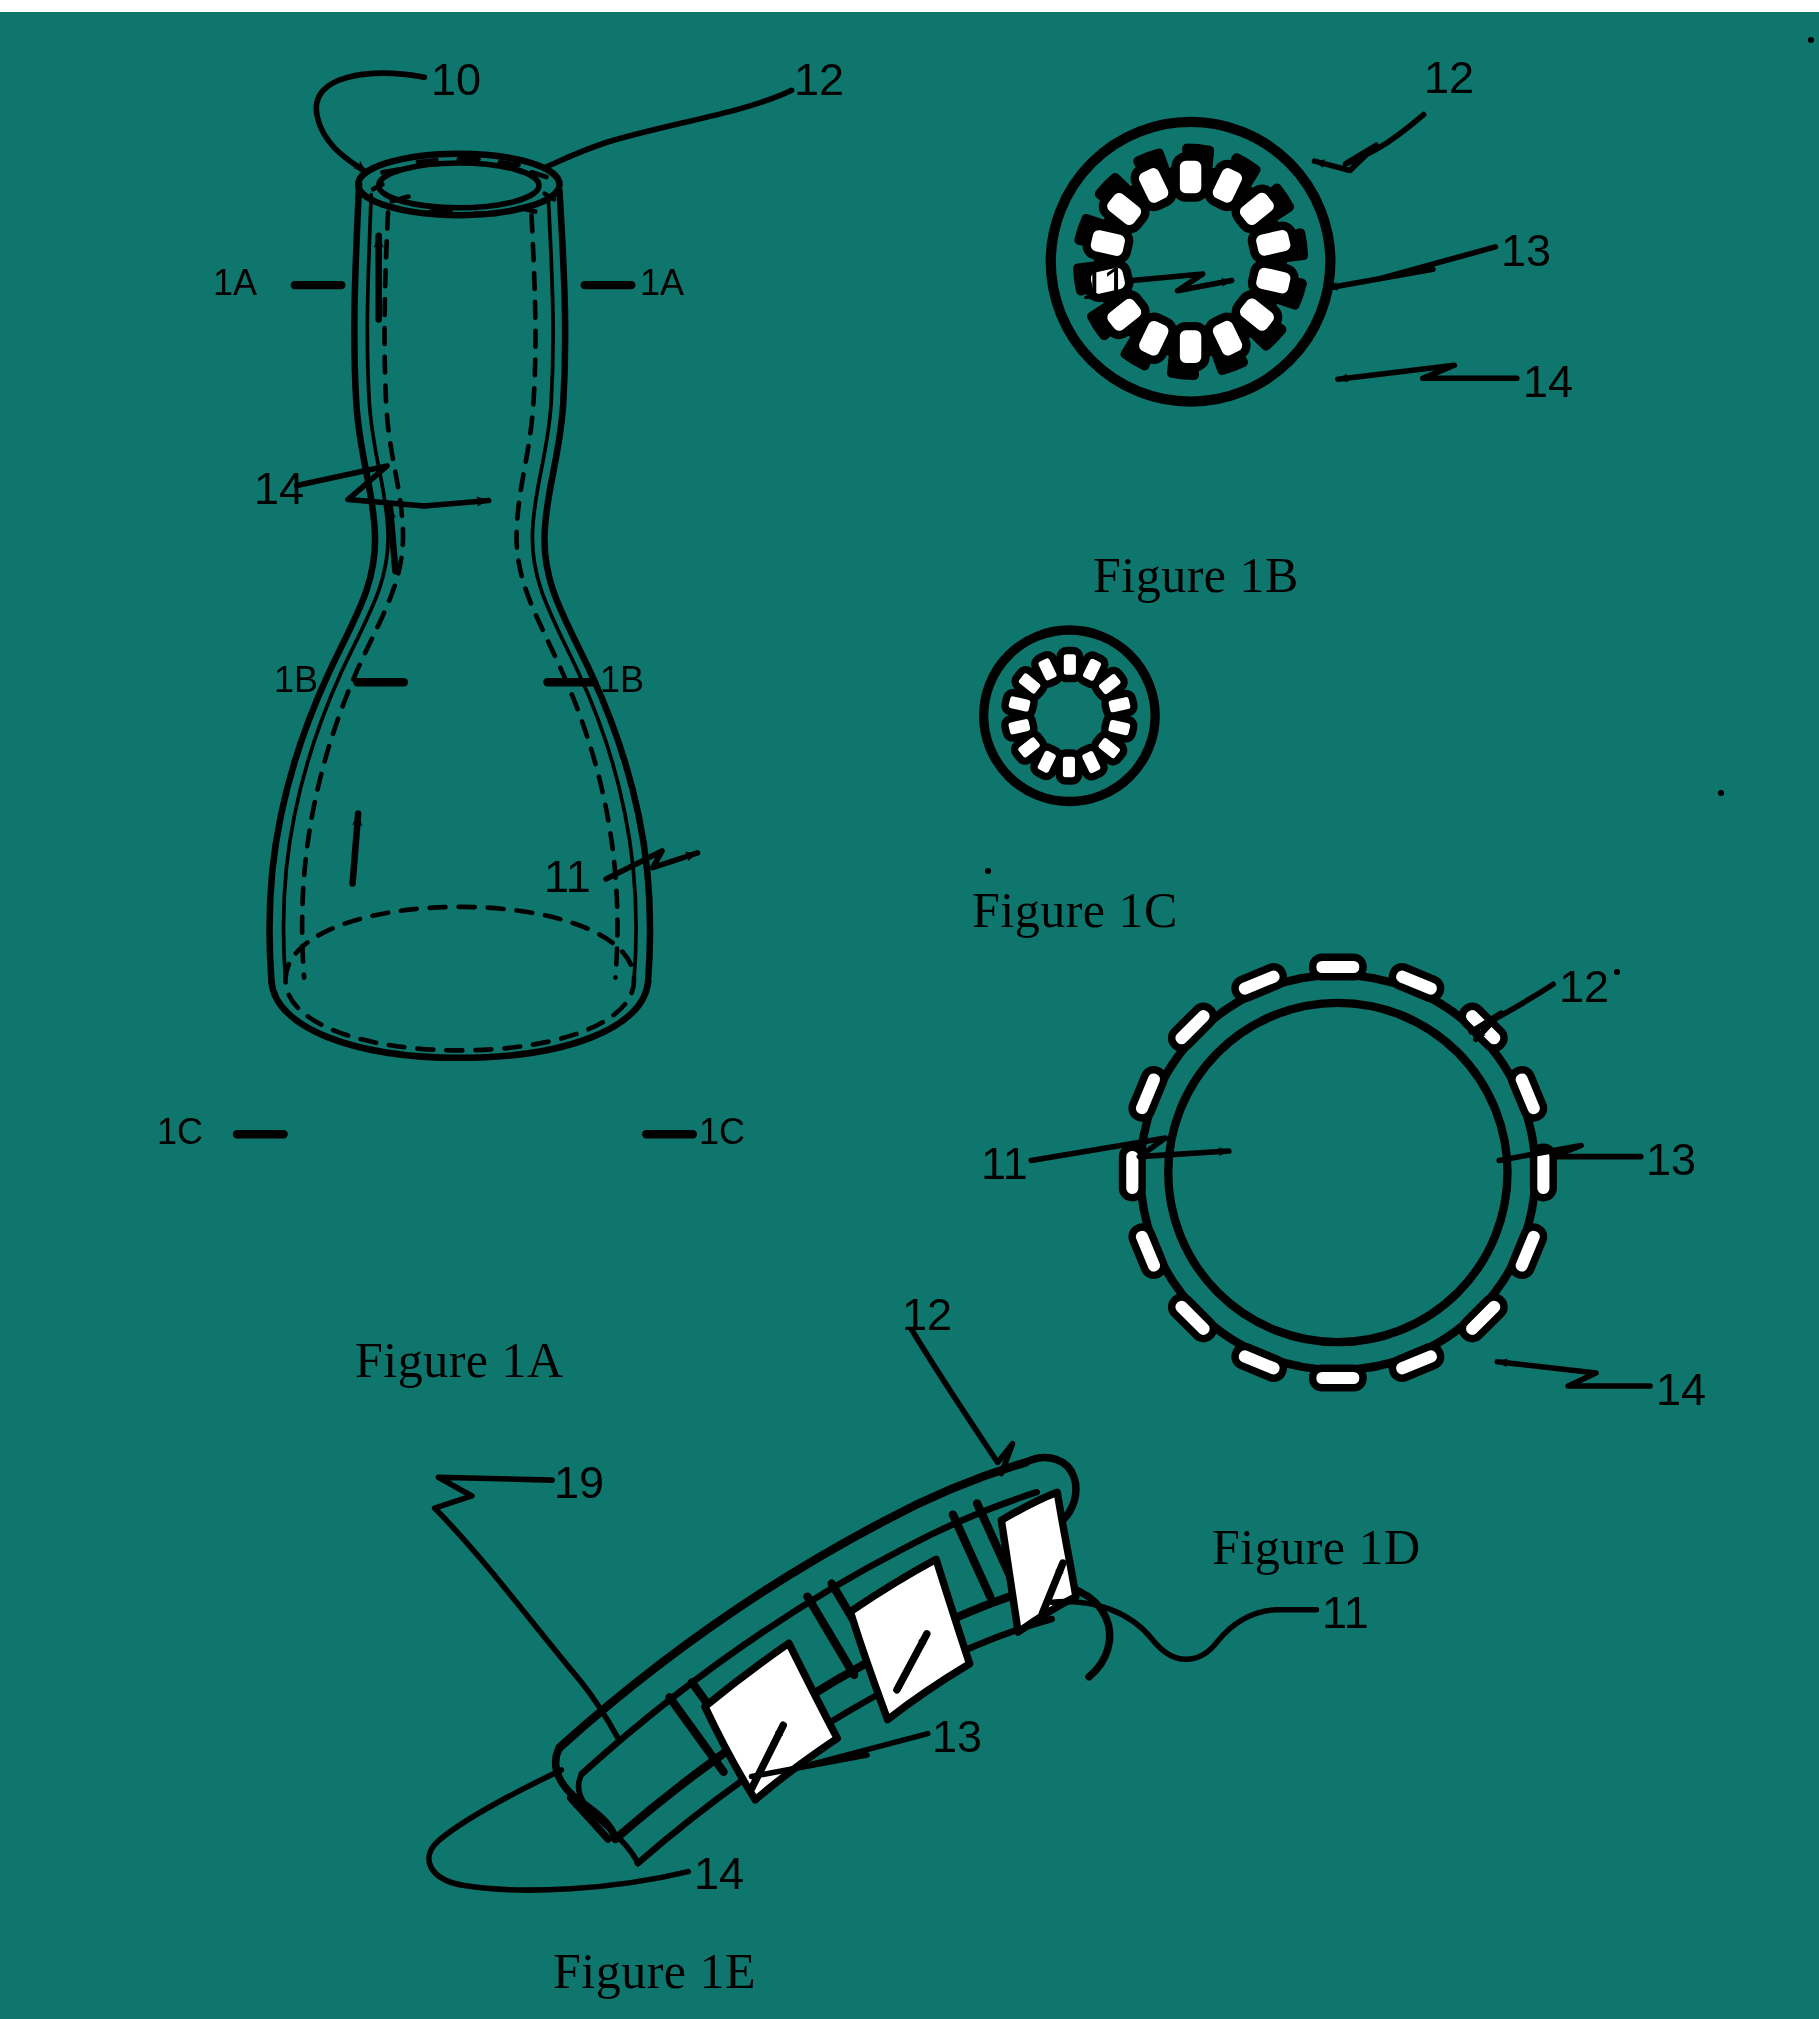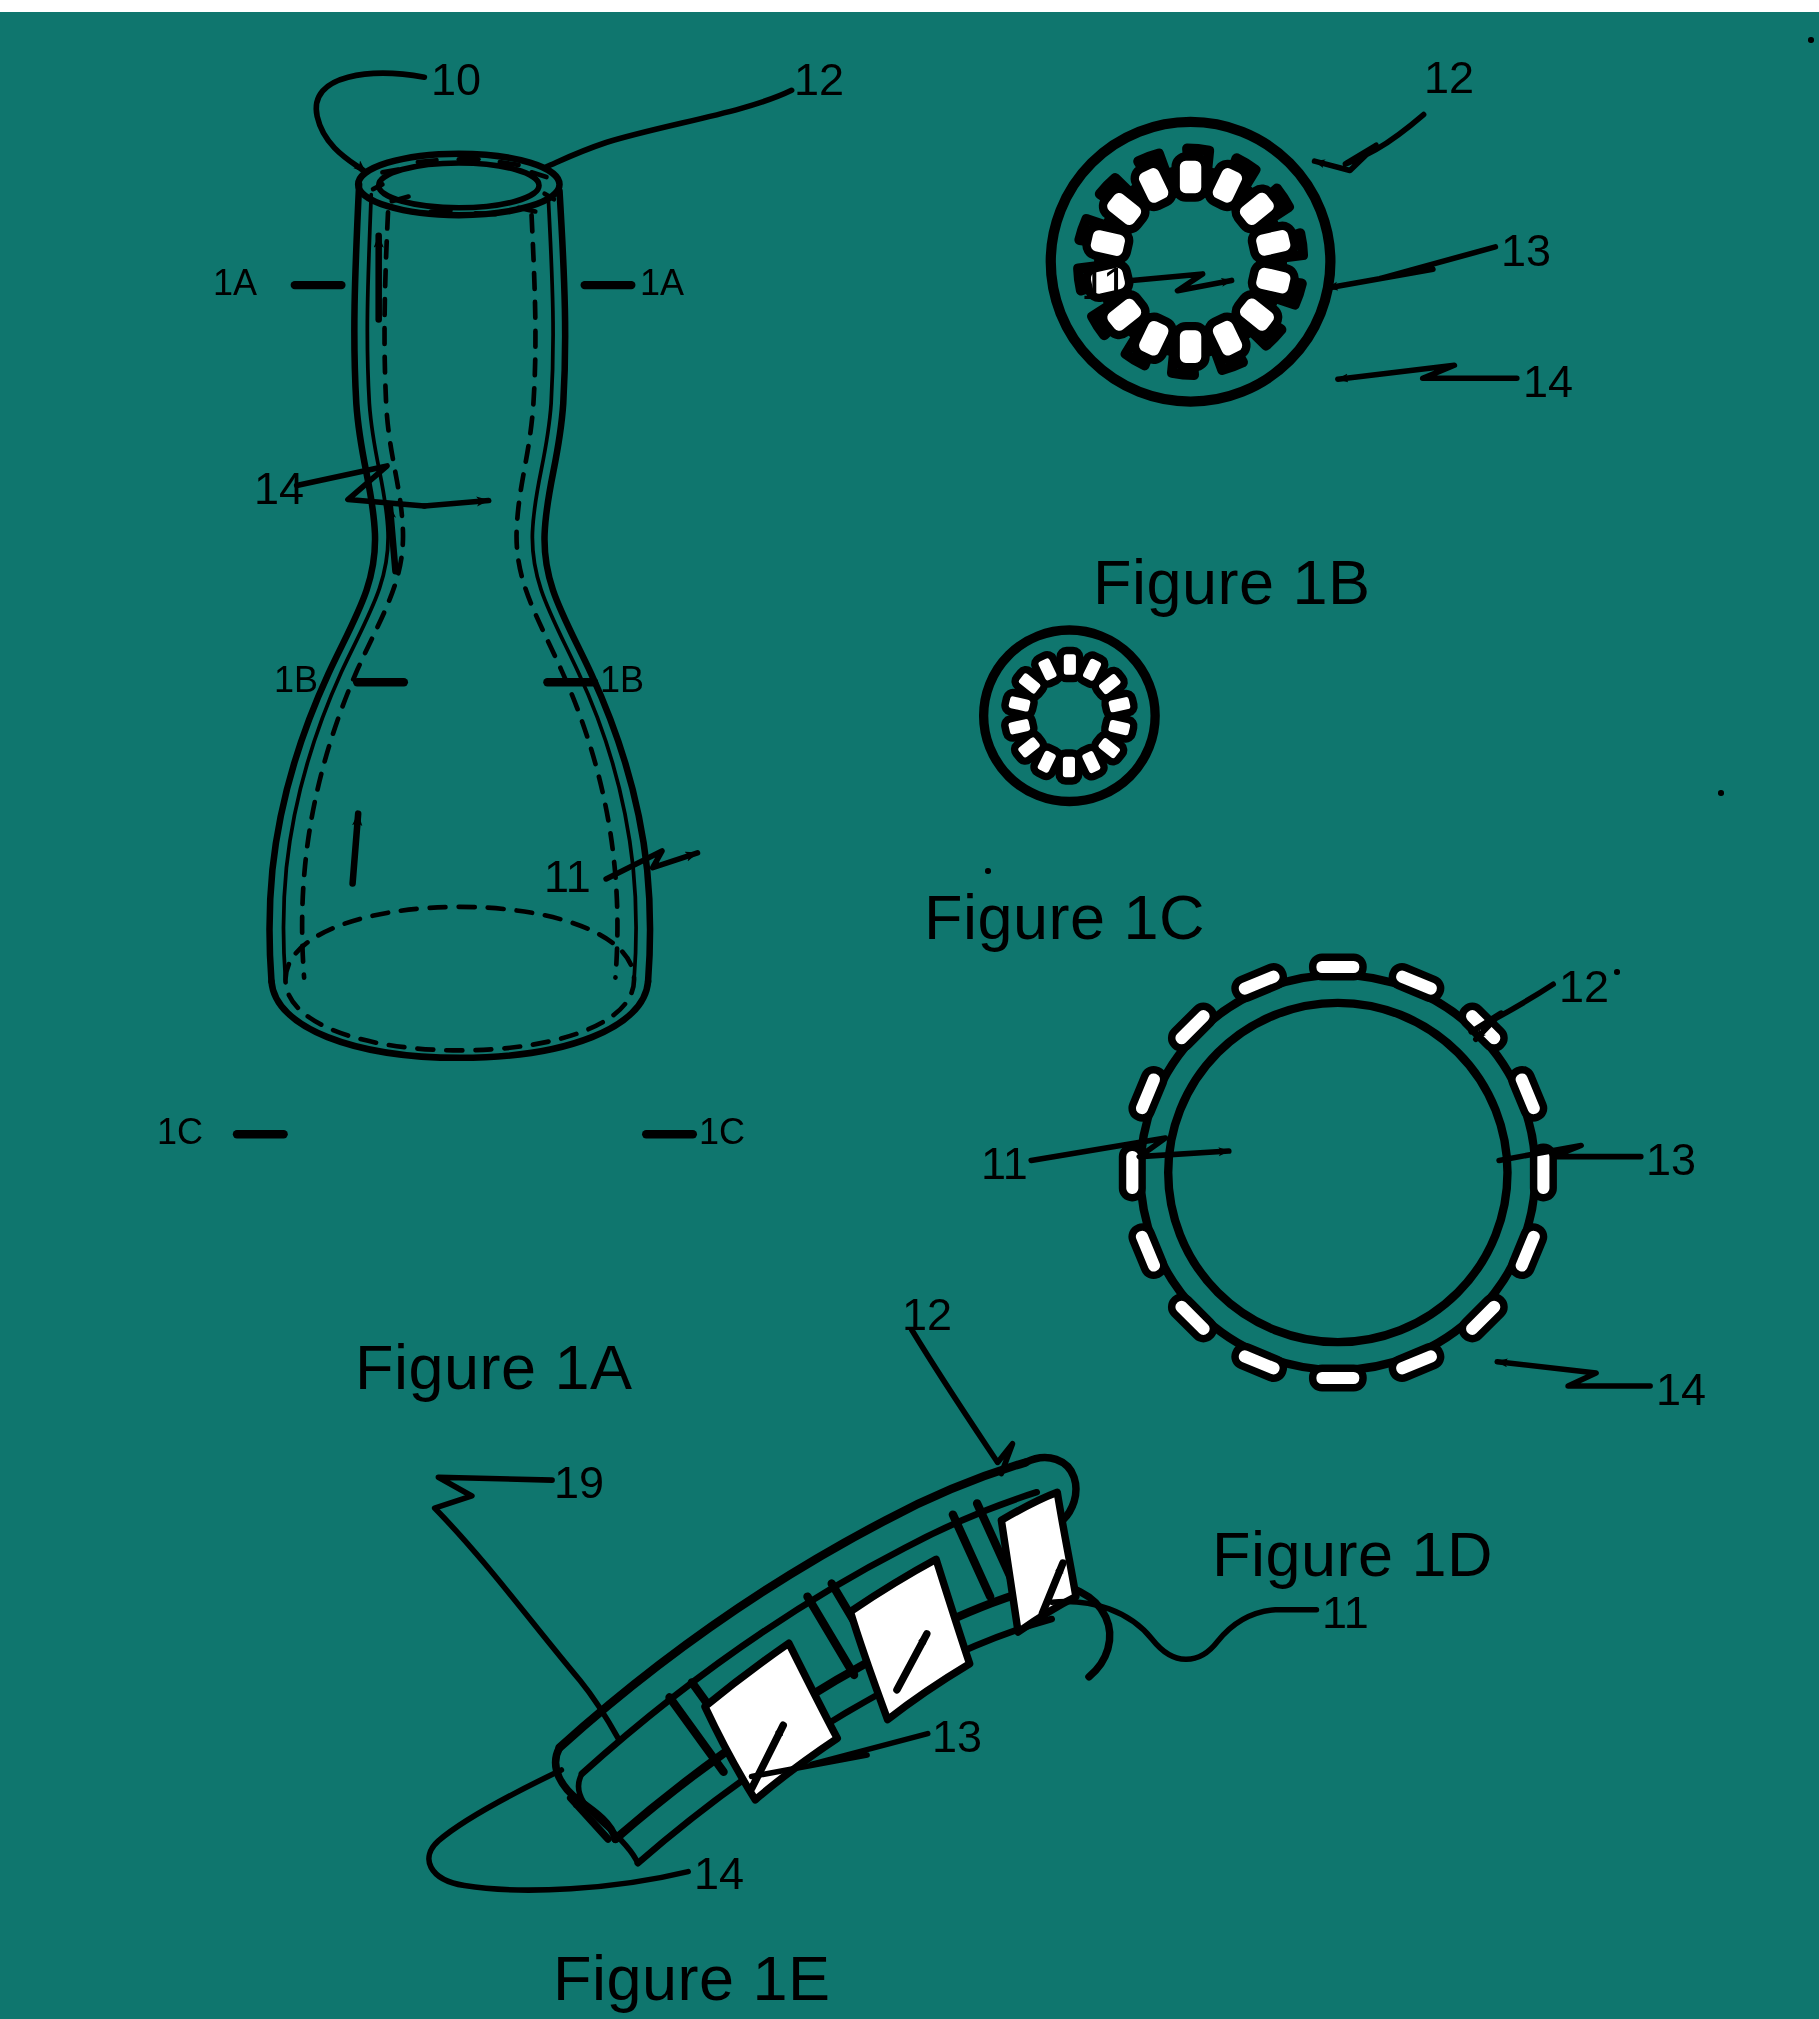--- a/index.html
+++ b/index.html
@@ -20,22 +20,22 @@
     overflow: hidden;
     margin-top: 12px;
   }
   #sheet > svg {
     position: absolute;
     left: 0;
     top: 0;
   }
   .fig-caption {
     position: absolute;
-    font-family: Liberation Sans, sans-serif;
-    font-size: 63px;
+    font-family: Liberation Serif, serif;
+    font-size: 50px;
     letter-spacing: 0.5px;
     white-space: nowrap;
     color: #000;
   }
   .ref-num {
     position: absolute;
     font-family: "Liberation Sans", sans-serif;
     font-size: 45px;
     white-space: nowrap;
     color: #000;
@@ -328,21 +328,21 @@
 <div class="ref-num" style="left:1656px; top:1352px;">14</div>
 
 <div class="ref-num" style="left:902px; top:1277px;">12</div>
 <div class="ref-num" style="left:554px; top:1445px;">19</div>
 <div class="ref-num" style="left:1322px; top:1575px;">11</div>
 <div class="ref-num" style="left:932px; top:1699px;">13</div>
 <div class="ref-num" style="left:694px; top:1836px;">14</div>
 
 <div class="fig-caption" style="left:355px; top:1319px;">Figure 1A</div>
 <div class="fig-caption" style="left:1093px; top:534px;">Figure 1B</div>
-<div class="fig-caption" style="left:924px; top:869px;">Figure 1C</div>
+<div class="fig-caption" style="left:972px; top:869px;">Figure 1C</div>
 <div class="fig-caption" style="left:1212px; top:1506px;">Figure 1D</div>
 <div class="fig-caption" style="left:553px; top:1930px;">Figure 1E</div>
 
 <div class="corner-dot" style="left:1808px; top:25px;"></div>
 <div class="corner-dot" style="left:1718px; top:778px;"></div>
 <div class="corner-dot" style="left:1614px; top:957px;"></div>
 <div class="corner-dot" style="left:985px; top:856px;"></div>
 
 </div>
 

